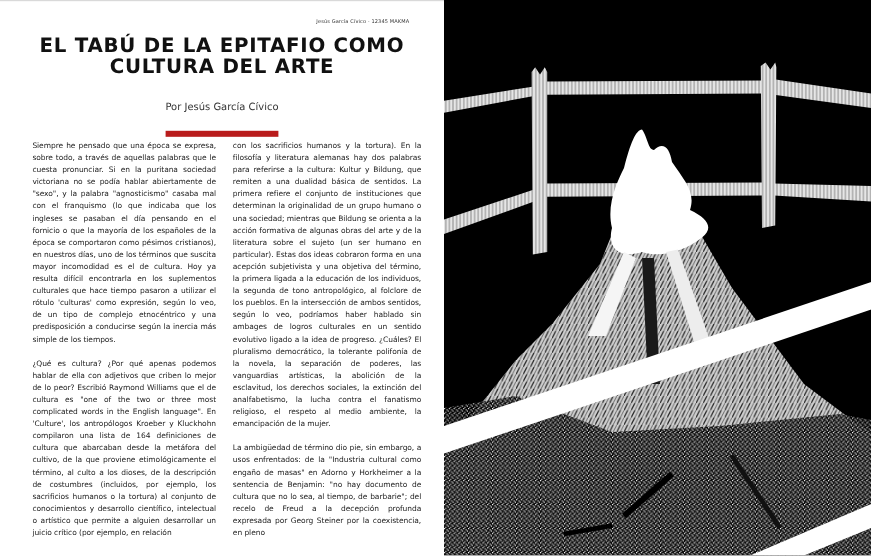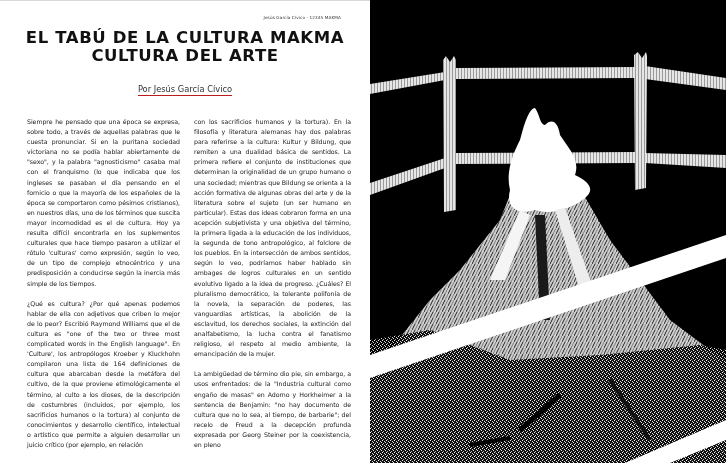--- a/index.html
+++ b/index.html
@@ -18,21 +18,21 @@
     letter-spacing:0.1px; white-space:nowrap;
   }
   .title {
     position:absolute; top:28px; left:0; width:370px; text-align:center;
     font-family:"DejaVu Sans", sans-serif; font-weight:bold; font-size:16.5px;
     line-height:18px; color:#111; letter-spacing:0.6px;
   }
   .byline-wrap { position:absolute; top:76px; left:0; width:370px; text-align:center; }
   .byline {
     display:inline-block; font-family:"DejaVu Sans", sans-serif; font-size:8.3px;
-    color:#333; border-bottom:1px solid #b91c1c; padding-bottom:1px; line-height:10px;
+    color:#333; border-bottom:5px solid #b91c1c; padding-bottom:15px; line-height:10px;
   }
 
   .columns { position:absolute; top:116px; left:27px; width:324px; display:flex; gap:14px; }
   .col { width:155px; }
   .col p {
     font-family:"DejaVu Sans", sans-serif; font-size:6.25px; line-height:10.1px;
     color:#222; text-align:justify; hyphens:auto; margin-bottom:10.1px;
     letter-spacing:-0.05px;
   }
   .col-right { width:159px; }
@@ -42,21 +42,21 @@
   }
   .page-right svg { position:absolute; left:0; top:0; }
 </style>
 </head>
 <body>
 
 <div class="spread">
   <div class="page-left">
     <div class="running-header">Jesús García Cívico - 12345 MAKMA</div>
     <h1 class="title">
-      <span>EL TABÚ DE LA CULTURA MAKMA</span><br>
+      <span>EL TABÚ DE LA EPITAFIO COMO</span><br>
       <span>CULTURA DEL ARTE</span>
     </h1>
     <div class="byline-wrap">
       <span class="byline">Por Jesús García Cívico</span>
     </div>
     <div class="columns">
       <div class="col">
         <p>Siempre he pensado que una época se expresa, sobre todo, a través de aquellas palabras que le cuesta pronunciar. Si en la puritana sociedad victoriana no se podía hablar abiertamente de "sexo", y la palabra "agnosticismo" casaba mal con el franquismo (lo que indicaba que los ingleses se pasaban el día pensando en el fornicio o que la mayoría de los españoles de la época se comportaron como pésimos cristianos), en nuestros días, uno de los términos que suscita mayor incomodidad es el de cultura. Hoy ya resulta difícil encontrarla en los suplementos culturales que hace tiempo pasaron a utilizar el rótulo 'culturas' como expresión, según lo veo, de un tipo de complejo etnocéntrico y una predisposición a conducirse según la inercia más simple de los tiempos.</p>
         <p>¿Qué es cultura? ¿Por qué apenas podemos hablar de ella con adjetivos que criben lo mejor de lo peor? Escribió Raymond Williams que el de cultura es "one of the two or three most complicated words in the English language". En 'Culture', los antropólogos Kroeber y Kluckhohn compilaron una lista de 164 definiciones de cultura que abarcaban desde la metáfora del cultivo, de la que proviene etimológicamente el término, al culto a los dioses, de la descripción de costumbres (incluidos, por ejemplo, los sacrificios humanos o la tortura) al conjunto de conocimientos y desarrollo científico, intelectual o artístico que permite a alguien desarrollar un juicio crítico (por ejemplo, en relación</p>
       </div>

